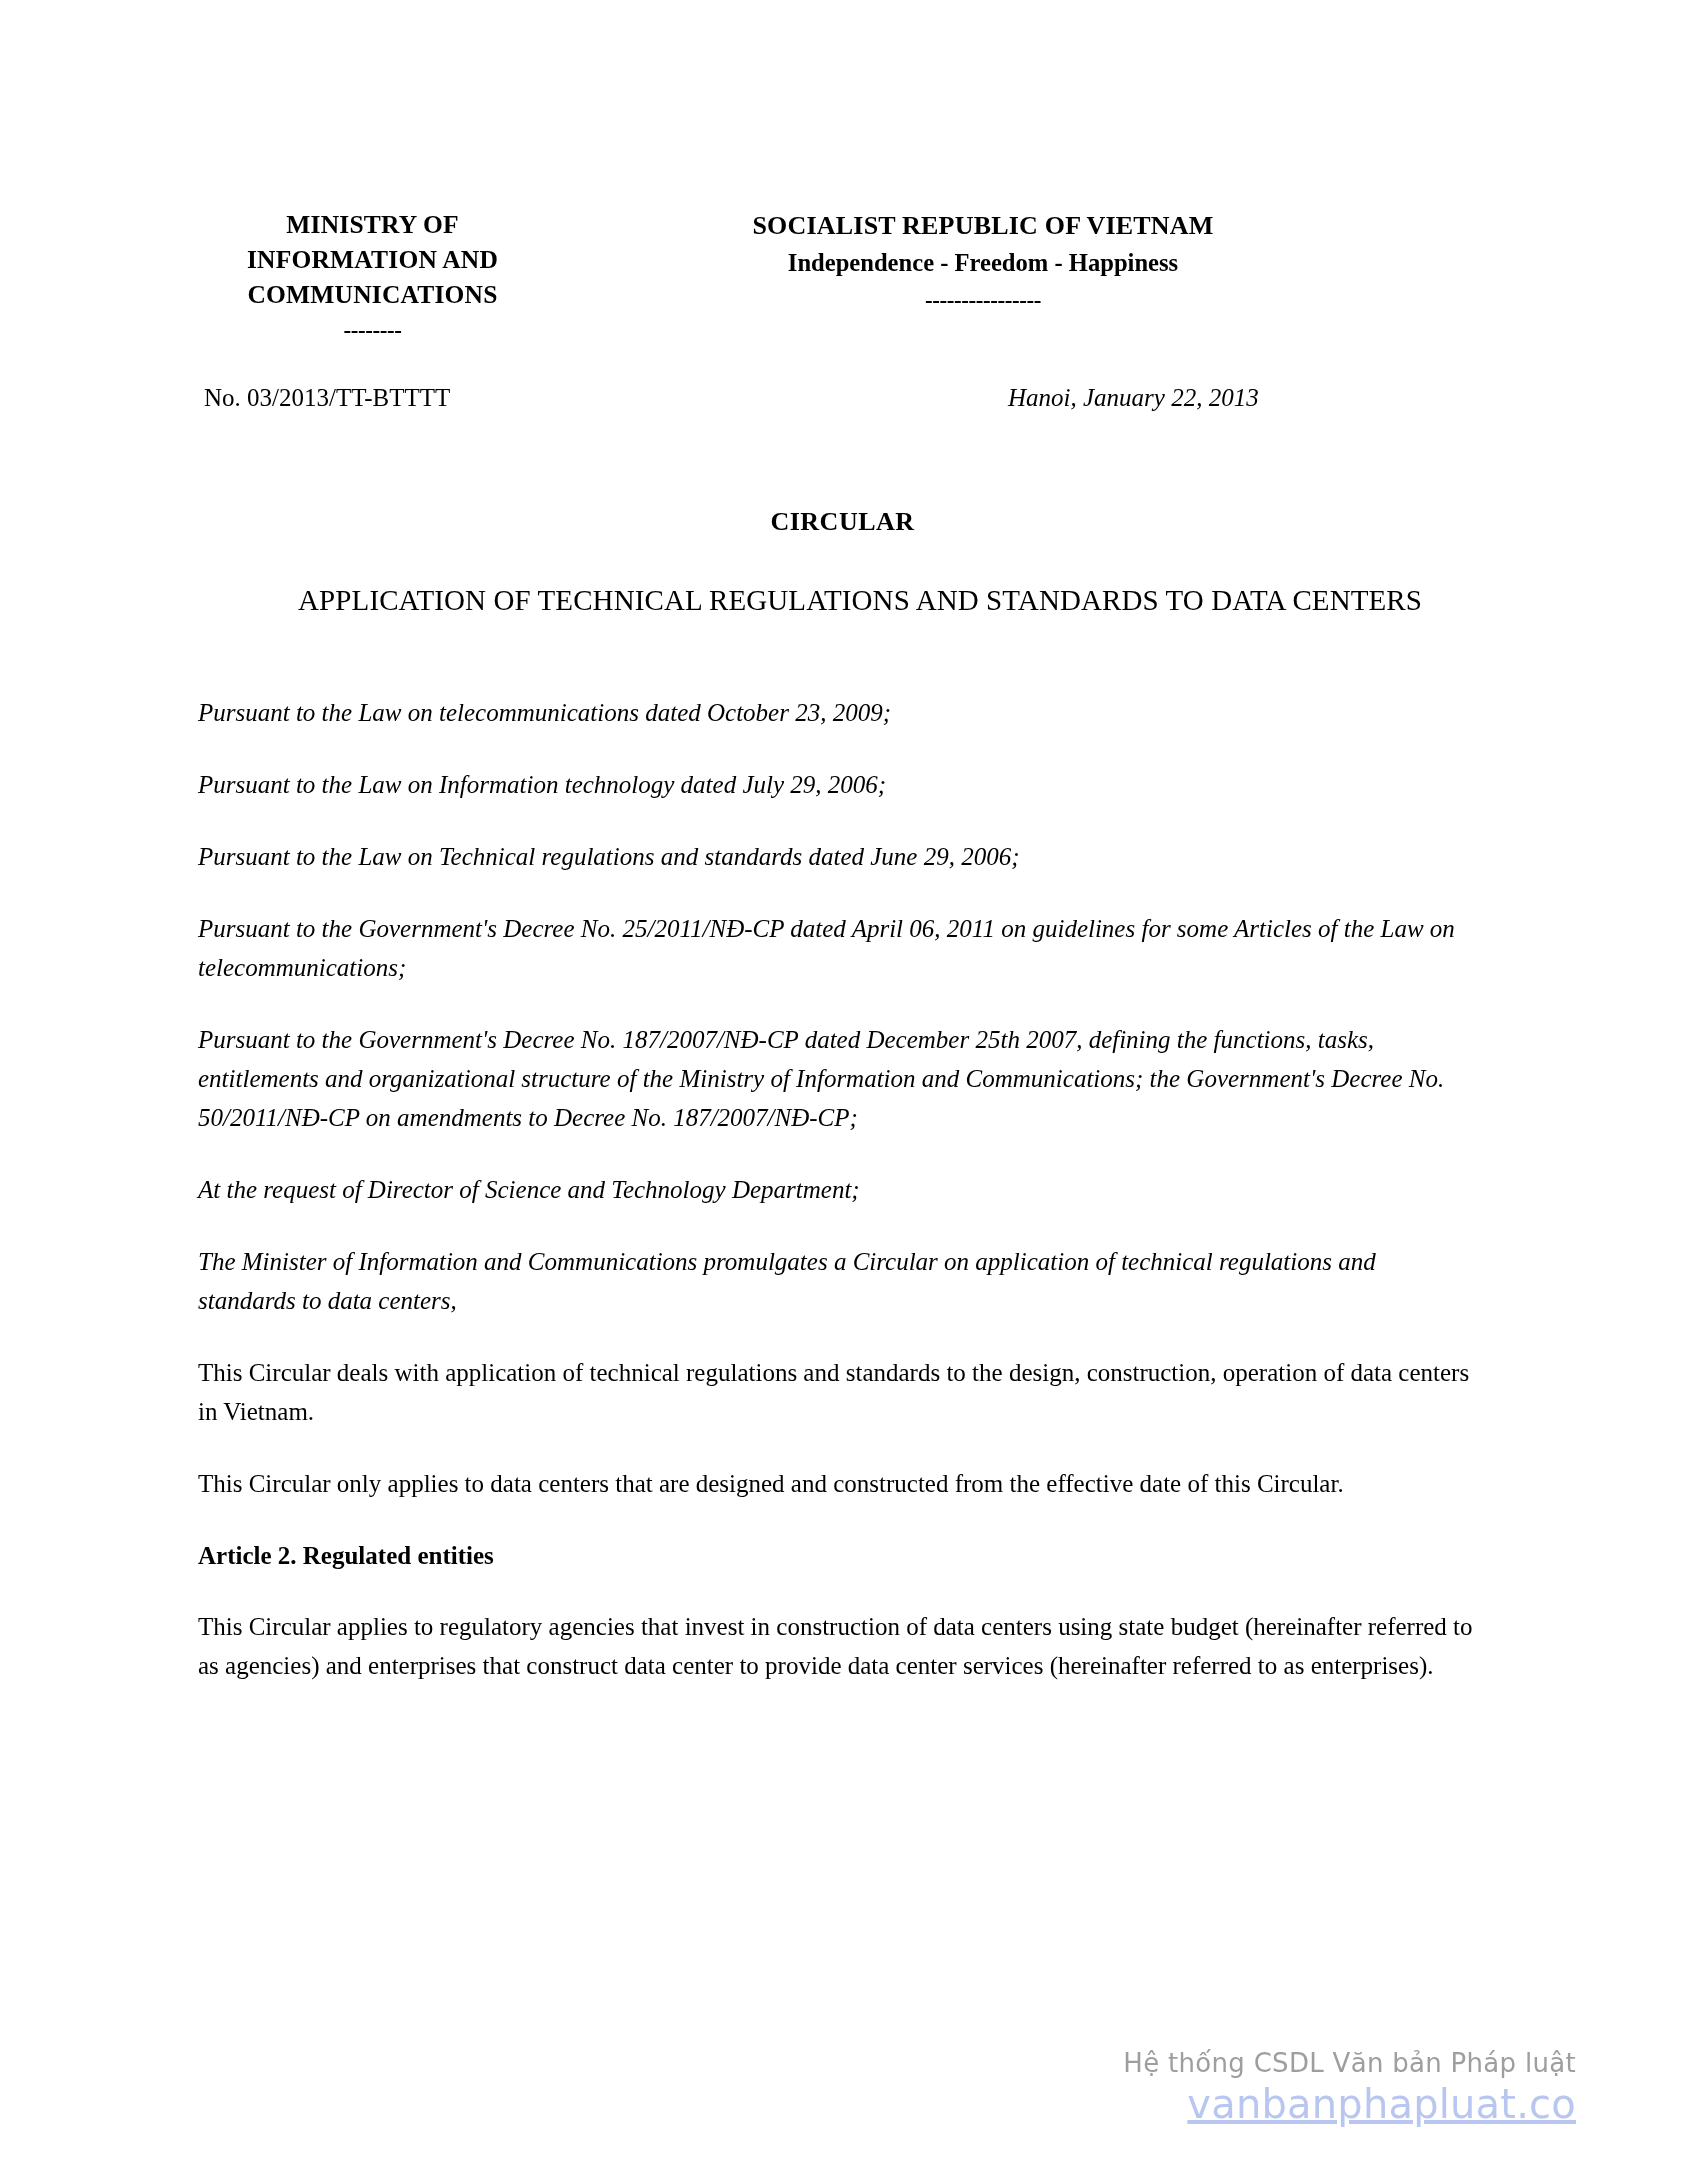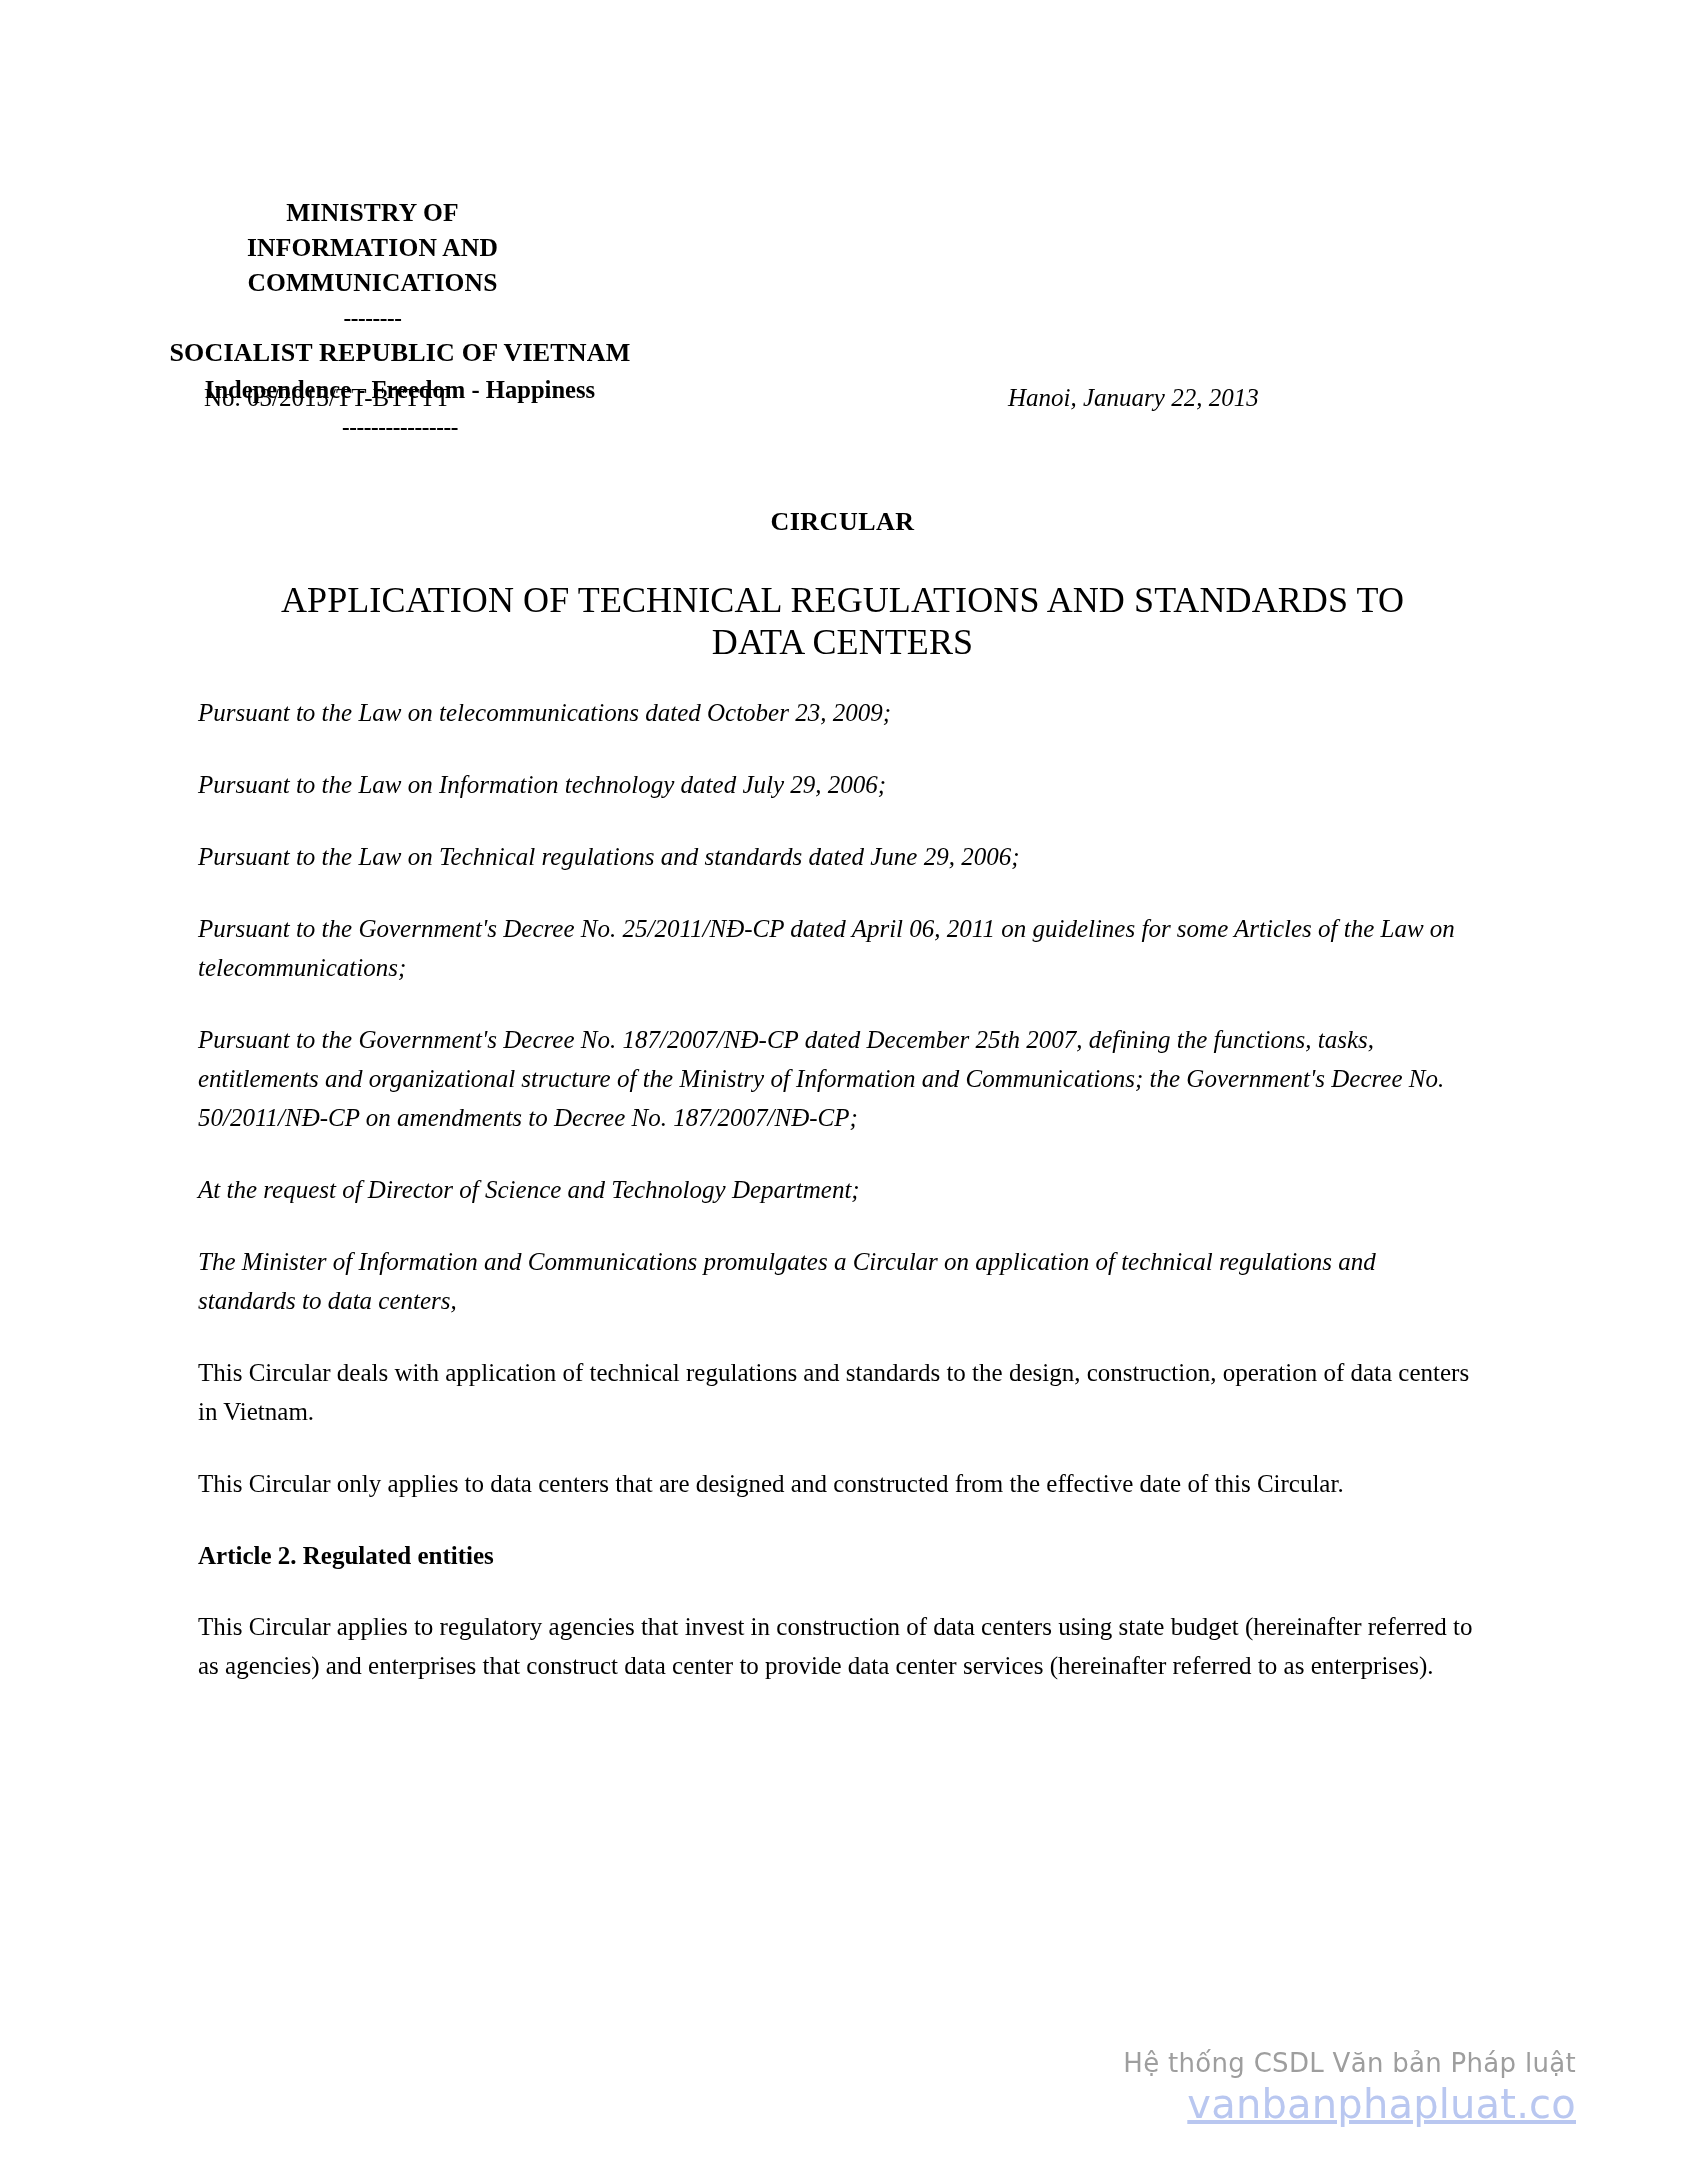--- a/index.html
+++ b/index.html
@@ -21,24 +21,23 @@
     position: absolute;
     inset: 0;
     background: #ffffff;
   }
 
   
   .doc-header {
     position: absolute;
     left: 0;
     right: 0;
-    top: 195px;
+    top: 207px;
     display: flex;
     align-items: flex-start;
-    flex-direction: column;
   }
   .header-left {
     width: 421px;
     margin-left: 162px;
     text-align: center;
   }
   .header-right {
     flex: 0 0 auto;
     margin-left: 75px;
     width: 650px;
@@ -106,22 +105,22 @@
     text-align: center;
     font-weight: bold;
     font-size: 26px;
     letter-spacing: 0.5px;
   }
   .title-sub {
     position: absolute;
     top: 579px;
     left: 263px;
     width: 1159px;
-    text-align: center;
-    font-size: 36px;
+    text-align: right;
+    font-size: 29px;
     line-height: 42px;
     letter-spacing: 0.1px;
   }
 
   
   .body-wrap {
     position: absolute;
     top: 693px;
     left: 198px;
     width: 1277px;

